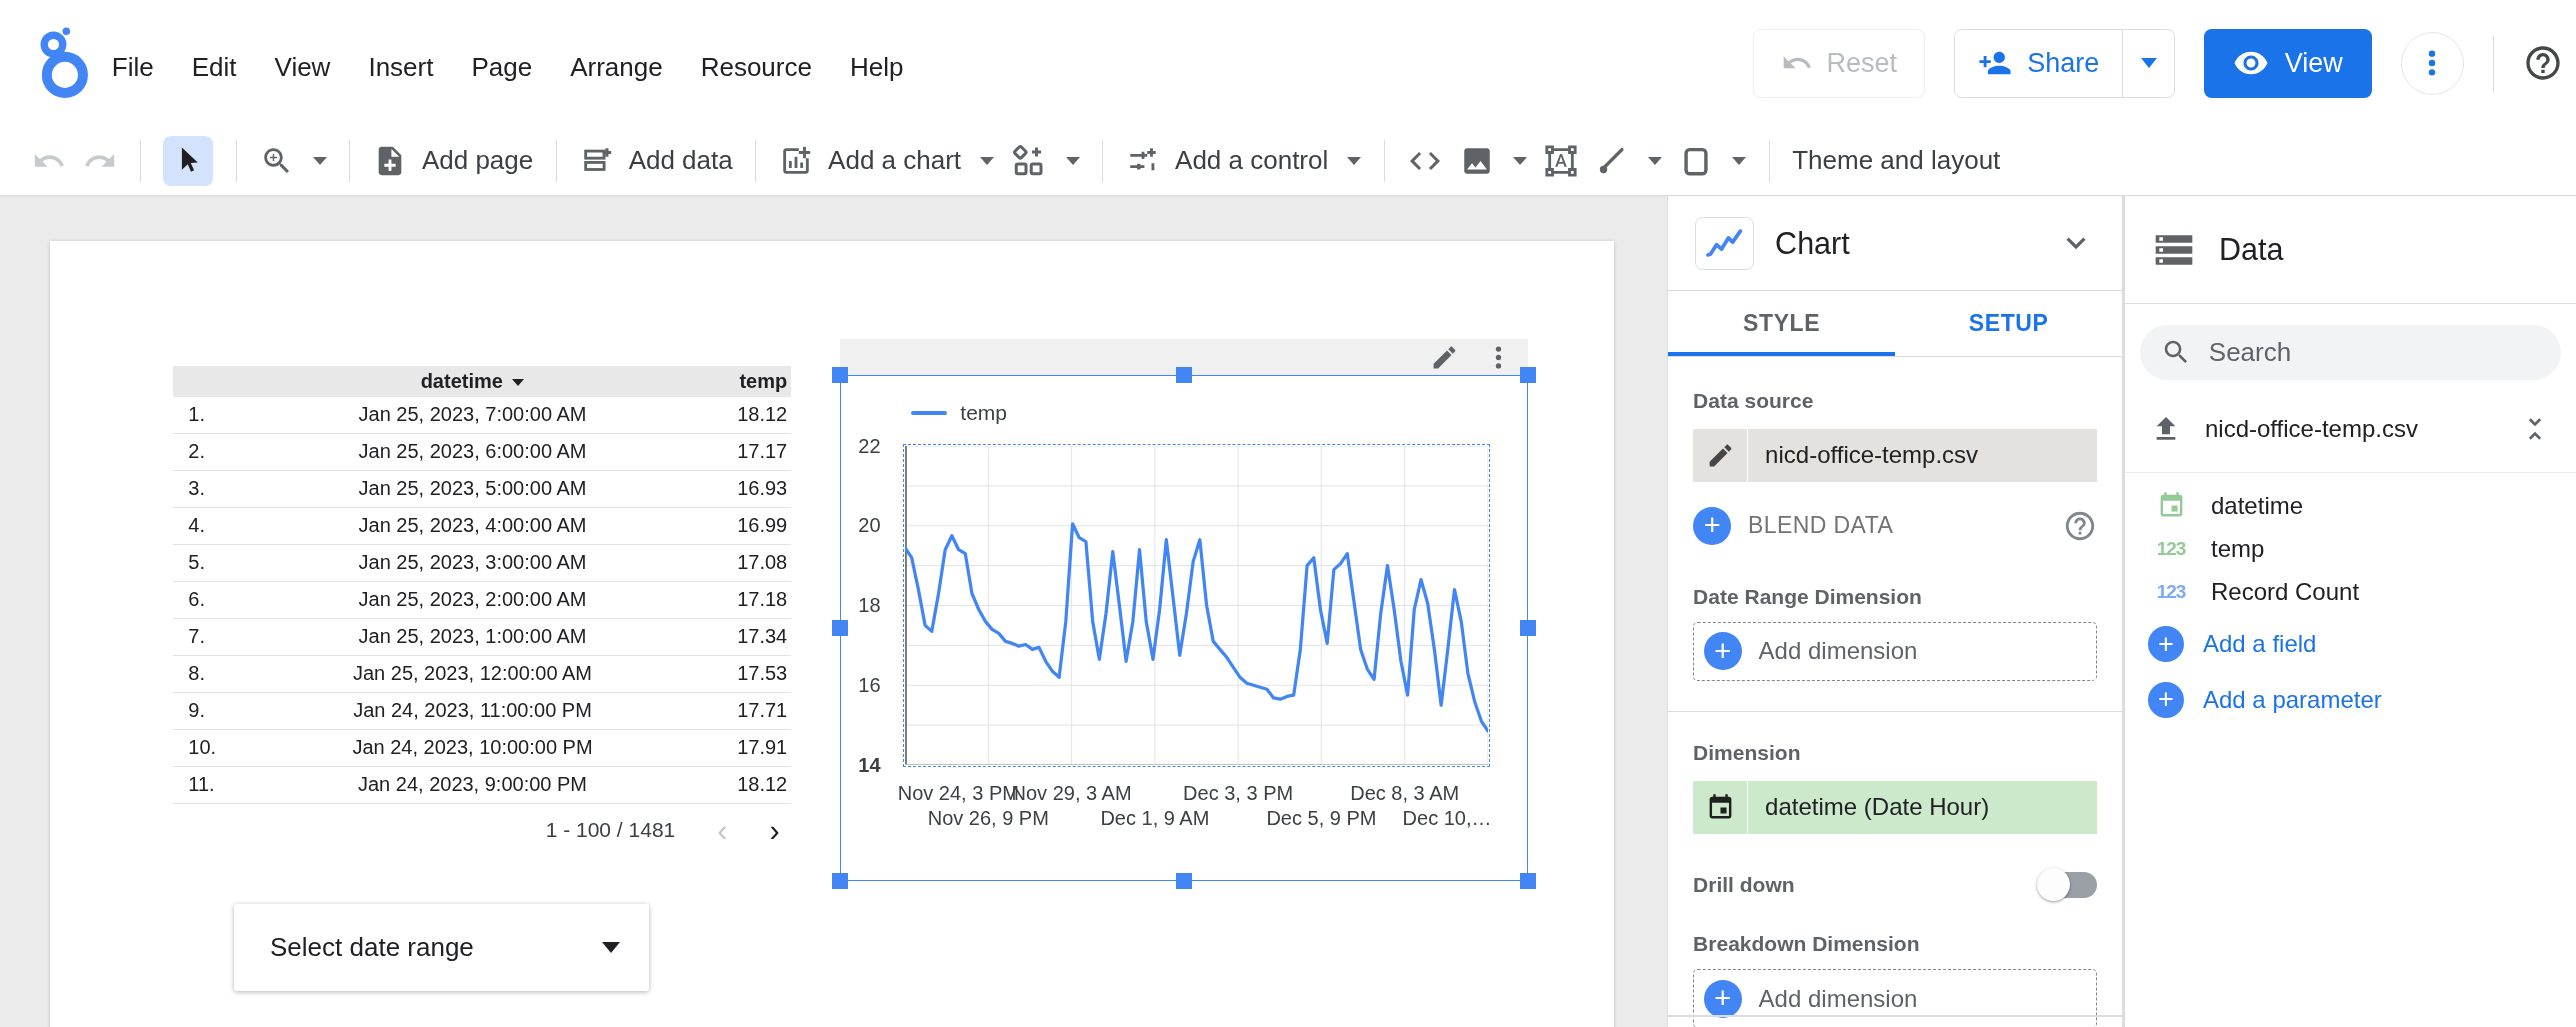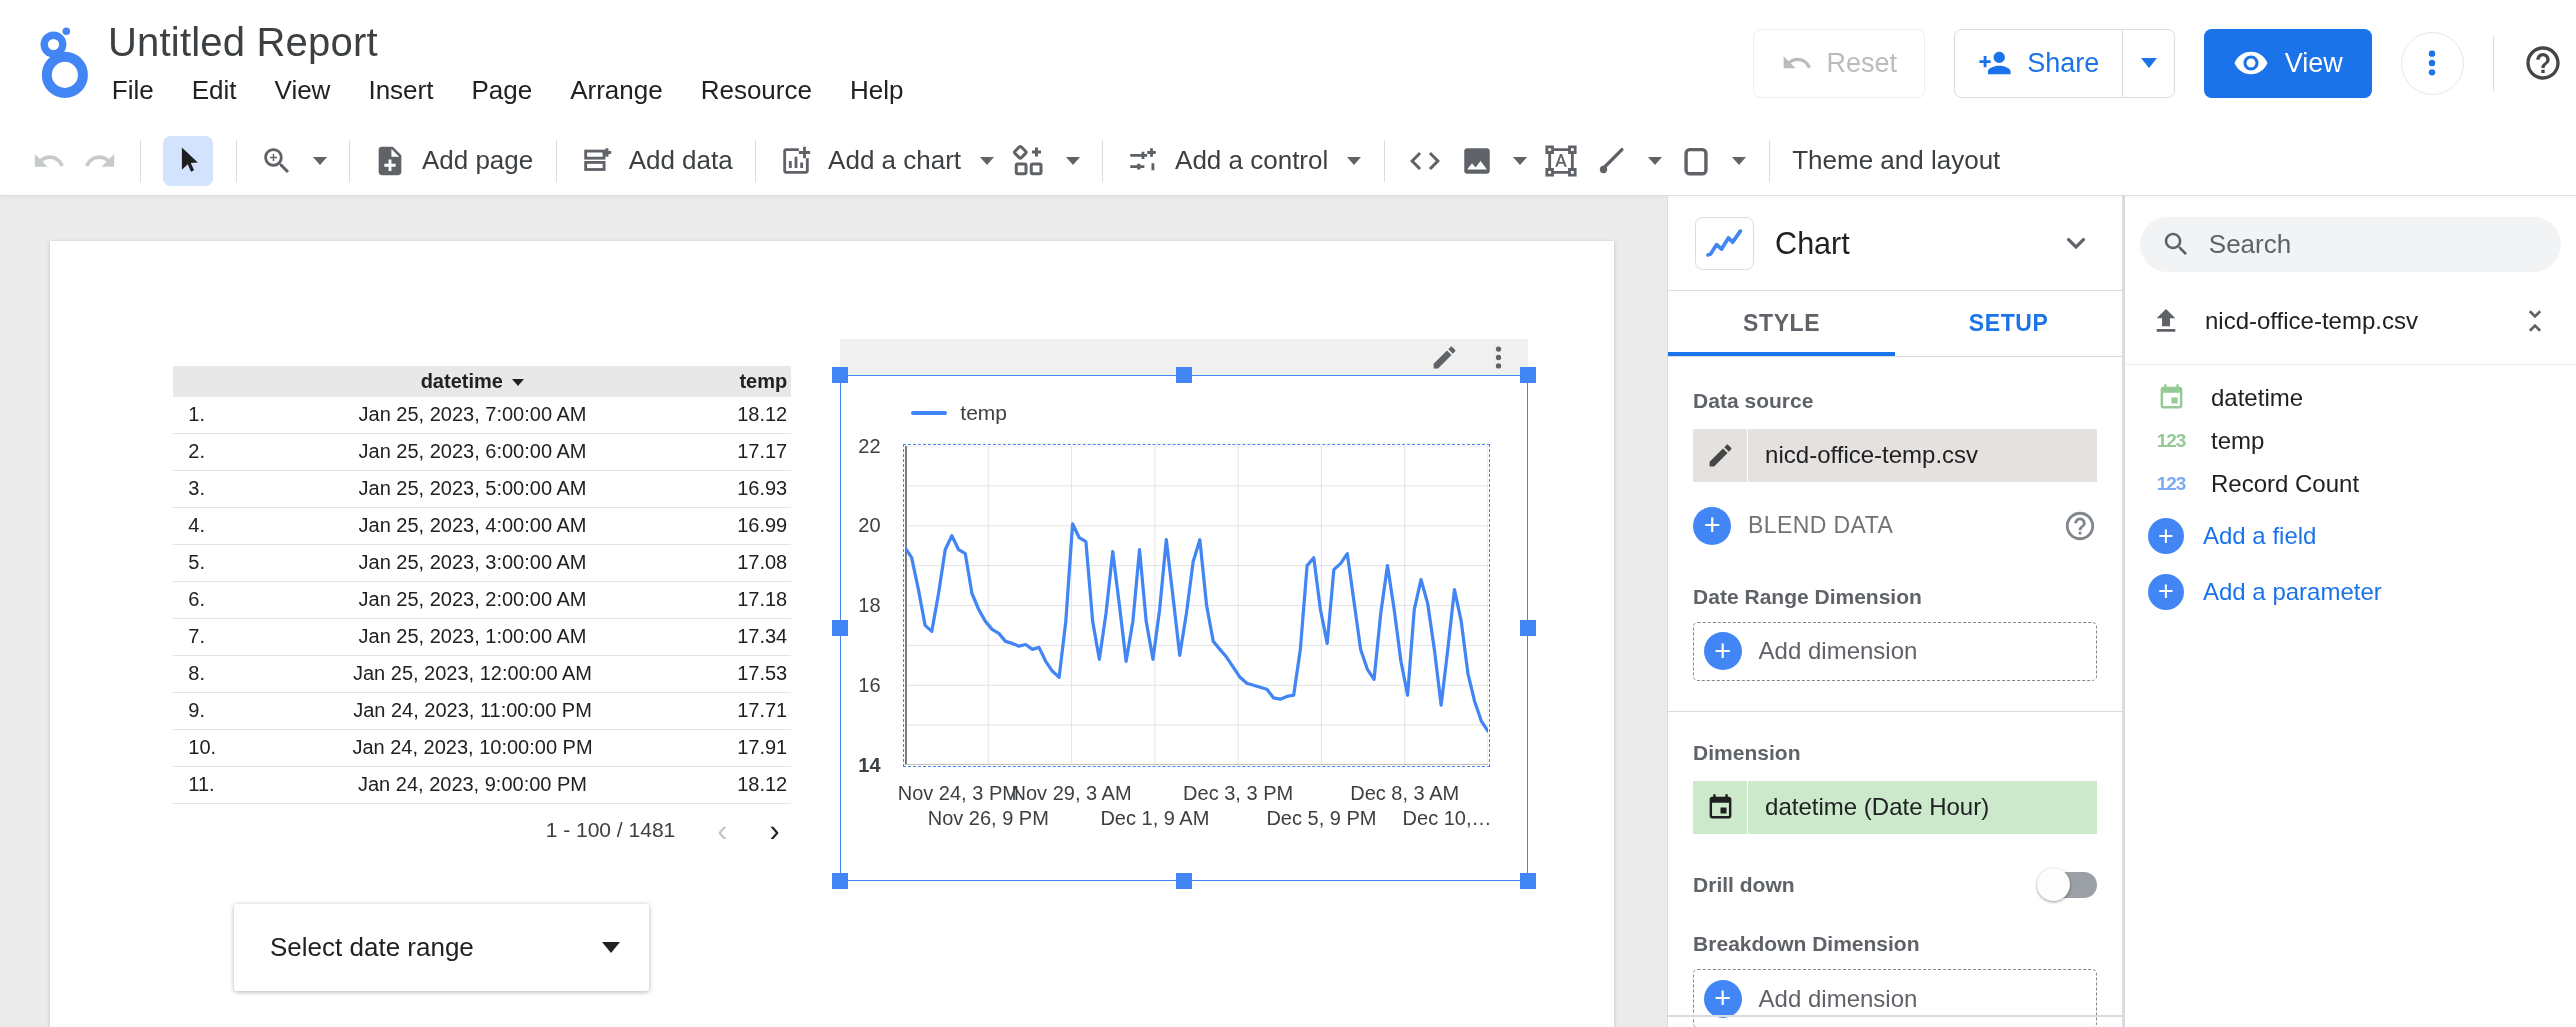--- a/index.html
+++ b/index.html
@@ -125,21 +125,20 @@
 
 <header class="topbar">
   <span class="logo">
     <svg viewBox="0 0 24 32" width="57" height="78">
       <circle cx="13" cy="21" r="7.6" fill="none" stroke="#4285f4" stroke-width="4.2"></circle>
       <circle cx="8.2" cy="8.2" r="3.9" fill="none" stroke="#4285f4" stroke-width="3.1"></circle>
       <circle cx="13.6" cy="2.6" r="1.6" fill="#4285f4"></circle>
     </svg>
   </span>
   <div class="title-block">
-    <div class="apptitle">Untitled Report</div>
     <nav class="menubar" id="menubar">
         <span class="menu-item">File</span>
         <span class="menu-item">Edit</span>
         <span class="menu-item">View</span>
         <span class="menu-item">Insert</span>
         <span class="menu-item">Page</span>
         <span class="menu-item">Arrange</span>
         <span class="menu-item">Resource</span>
         <span class="menu-item">Help</span>
       </nav>
@@ -518,20 +517,28 @@
         <span class="plus-circle">+</span>
         <span>Add dimension</span>
       </div>
       <div class="bottom-div"></div>
     </div>
   </aside>
 
   <div class="panel-gap"></div>
 
   <aside class="panel-data">
+    <div class="ph-row">
+      <span style="margin-right:23px">
+        <svg viewBox="0 0 24 24" width="44" height="44" fill="#5f6368">
+            <path d="M2 20h20v-4H2v4zm2-3h2v2H4v-2zM2 4v4h20V4H2zm4 3H4V5h2v2zm-4 7h20v-4H2v4zm2-3h2v2H4v-2z"></path>
+          </svg>
+      </span>
+      <span class="ph-title">Data</span>
+    </div>
     <div class="search-wrap">
       <span>
         <svg viewBox="0 0 24 24" width="30.5" height="30.5" fill="#5f6368">
             <path d="M15.5 14h-.79l-.28-.27C15.41 12.59 16 11.11 16 9.5 16 5.91 13.09 3 9.5 3S3 5.91 3 9.5 5.91 16 9.5 16c1.61 0 3.09-.59 4.23-1.57l.27.28v.79l5 4.99L20.49 19l-4.99-5zm-6 0C7.01 14 5 11.99 5 9.5S7.01 5 9.5 5 14 7.01 14 9.5 11.99 14 9.5 14z"></path>
           </svg>
       </span>
       <span class="search-ph">Search</span>
     </div>
     <div class="src-row">
       <span>

